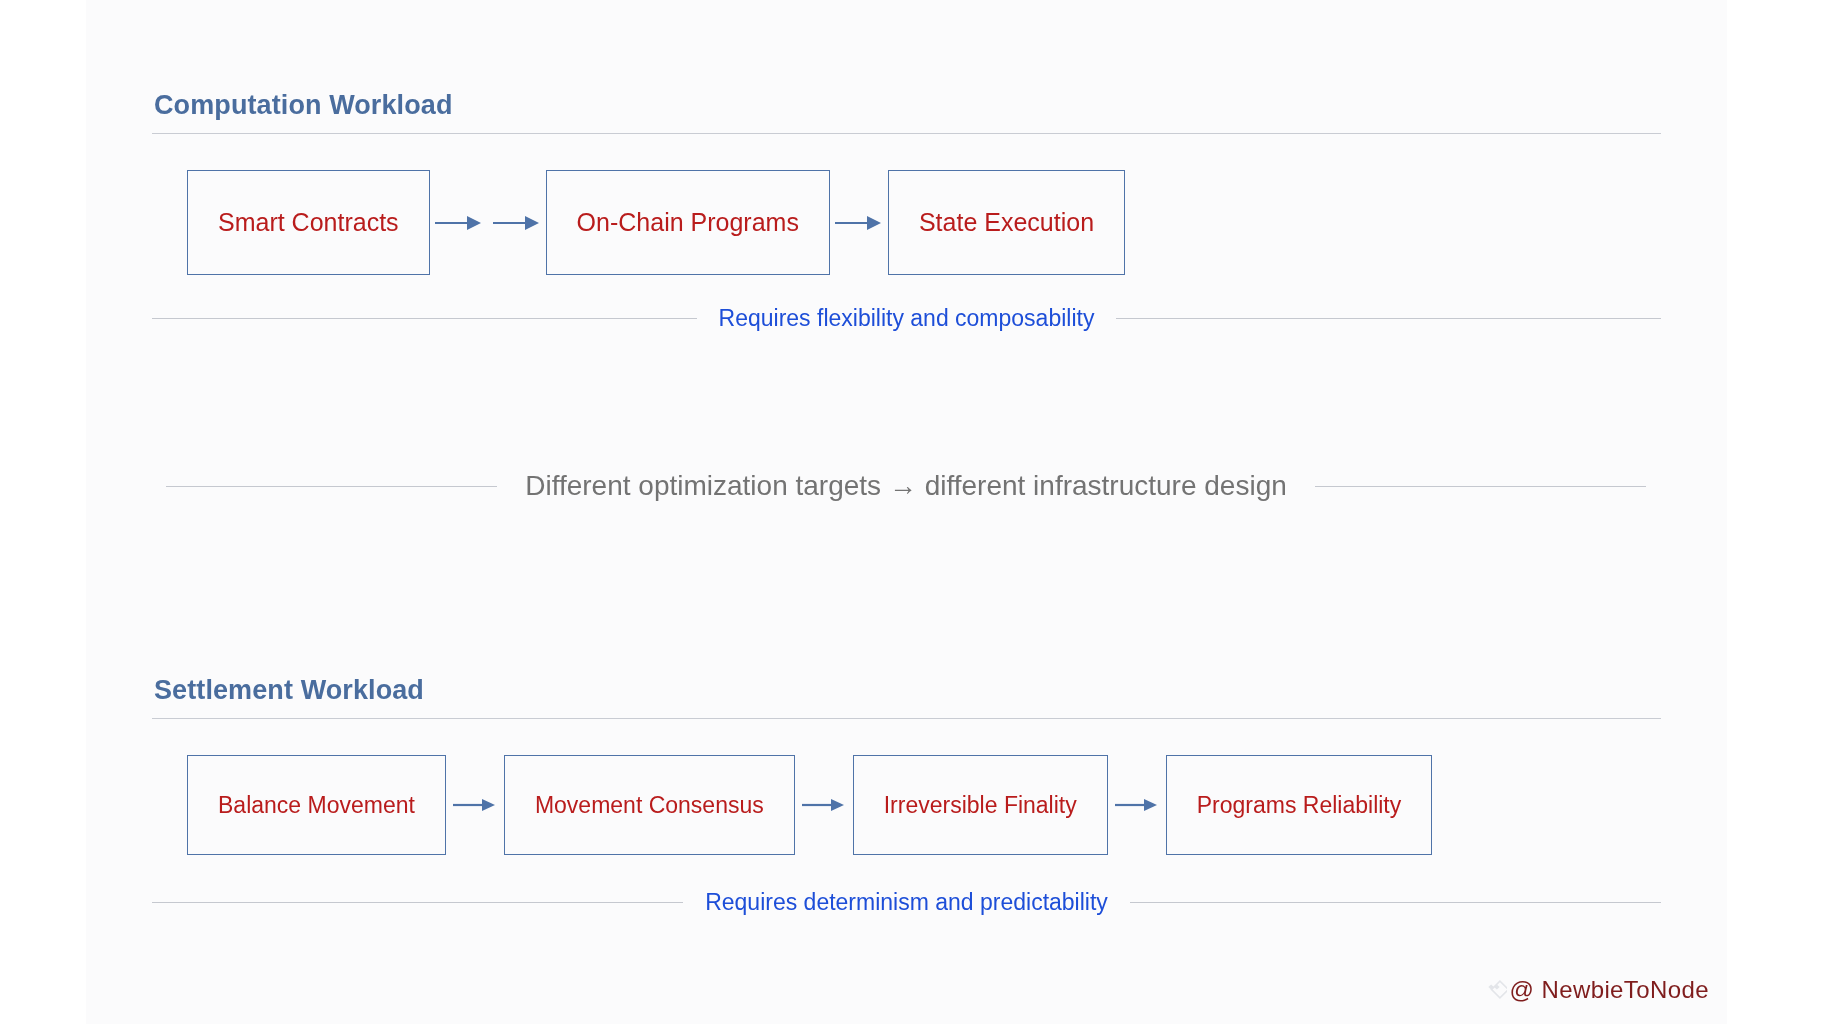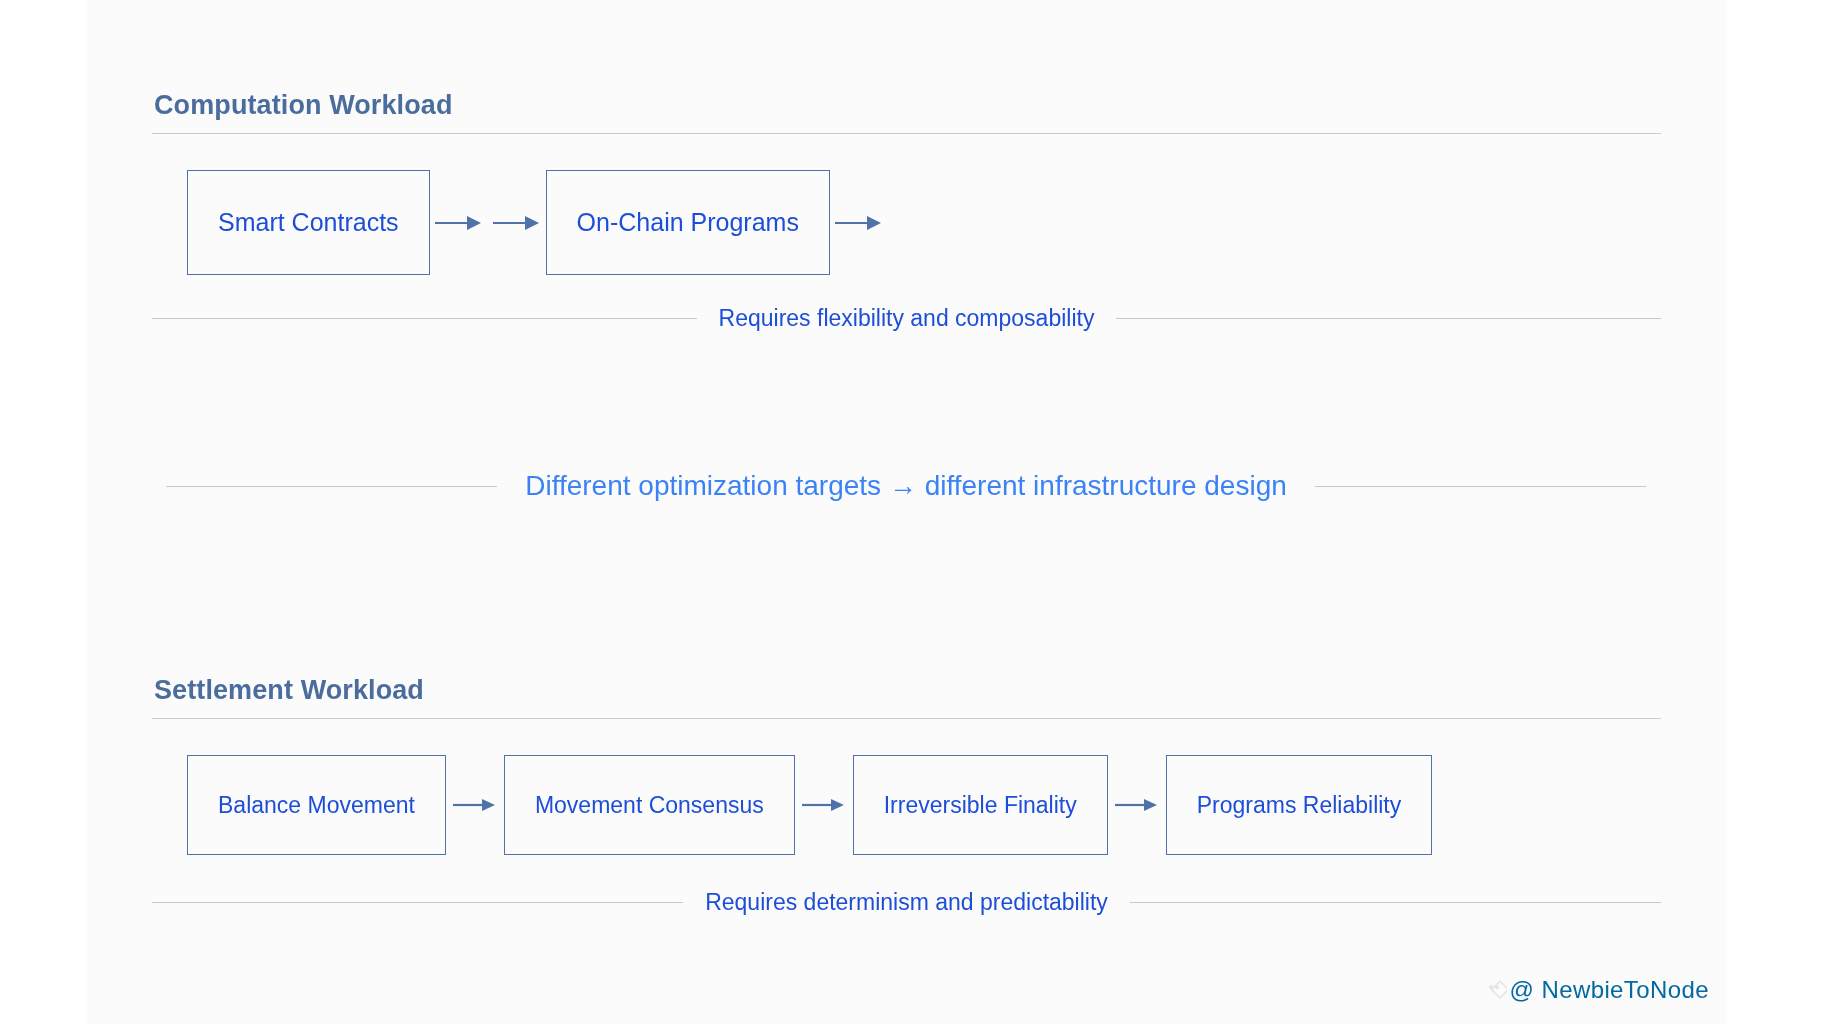--- a/index.html
+++ b/index.html
@@ -70,21 +70,21 @@
     border: 1.6px solid #4f73a8;
     background: #fbfbfc;
     height: 103px;
     display: flex;
     align-items: center;
     justify-content: center;
     box-sizing: border-box;
     flex: none;
   }
   .flow-node .node-label {
-    color: #1d4ed8;
+    color: #b91c1c;
     white-space: nowrap;
     padding: 0 30px;
   }
   #flow-computation .flow-node { height: 105px; }
   #flow-computation .node-label { font-size: 25px; }
   #flow-settlement .flow-node { height: 100px; }
   #flow-settlement .node-label { font-size: 23px; }
 
   
   .arrow {
@@ -129,33 +129,33 @@
   }
   #divider-middle .rule {
     flex: 1 1 auto;
     height: 1px;
     background: #c5c8cf;
   }
   #divider-middle .divider-text {
     flex: none;
     padding: 0 28px;
     font-size: 28px;
-    color: #3b82f6;
+    color: #737373;
     white-space: nowrap;
   }
 
   
   #watermark {
     position: absolute;
     right: 18px;
     bottom: 18px;
     display: flex;
     align-items: center;
     gap: 3px;
-    color: #0369a1;
+    color: #7f1d1d;
     font-size: 24px;
     letter-spacing: 0.4px;
     user-select: none;
   }
   #watermark .wm-mark { display: block; }
   #watermark .wm-text { white-space: nowrap; }
 </style>
 </head>
 <body>
 
@@ -191,20 +191,23 @@
           <span class="node-label">On-Chain Programs</span>
         </div>
 
         <span class="arrow">
           <svg width="48" height="20" viewBox="0 0 48 20" aria-hidden="true">
             <line x1="0" y1="10" x2="33" y2="10" stroke="#4f73a8" stroke-width="2.2"></line>
             <polygon points="32,3 46,10 32,17" fill="#4f73a8"></polygon>
           </svg>
         </span>
 
+        <div class="flow-node">
+          <span class="node-label">State Execution</span>
+        </div>
 
       </div>
 
       <div class="caption-row" id="caption-computation">
         <span class="rule"></span>
         <span class="caption-text">Requires flexibility and composability</span>
         <span class="rule"></span>
       </div>
     </div>
 

